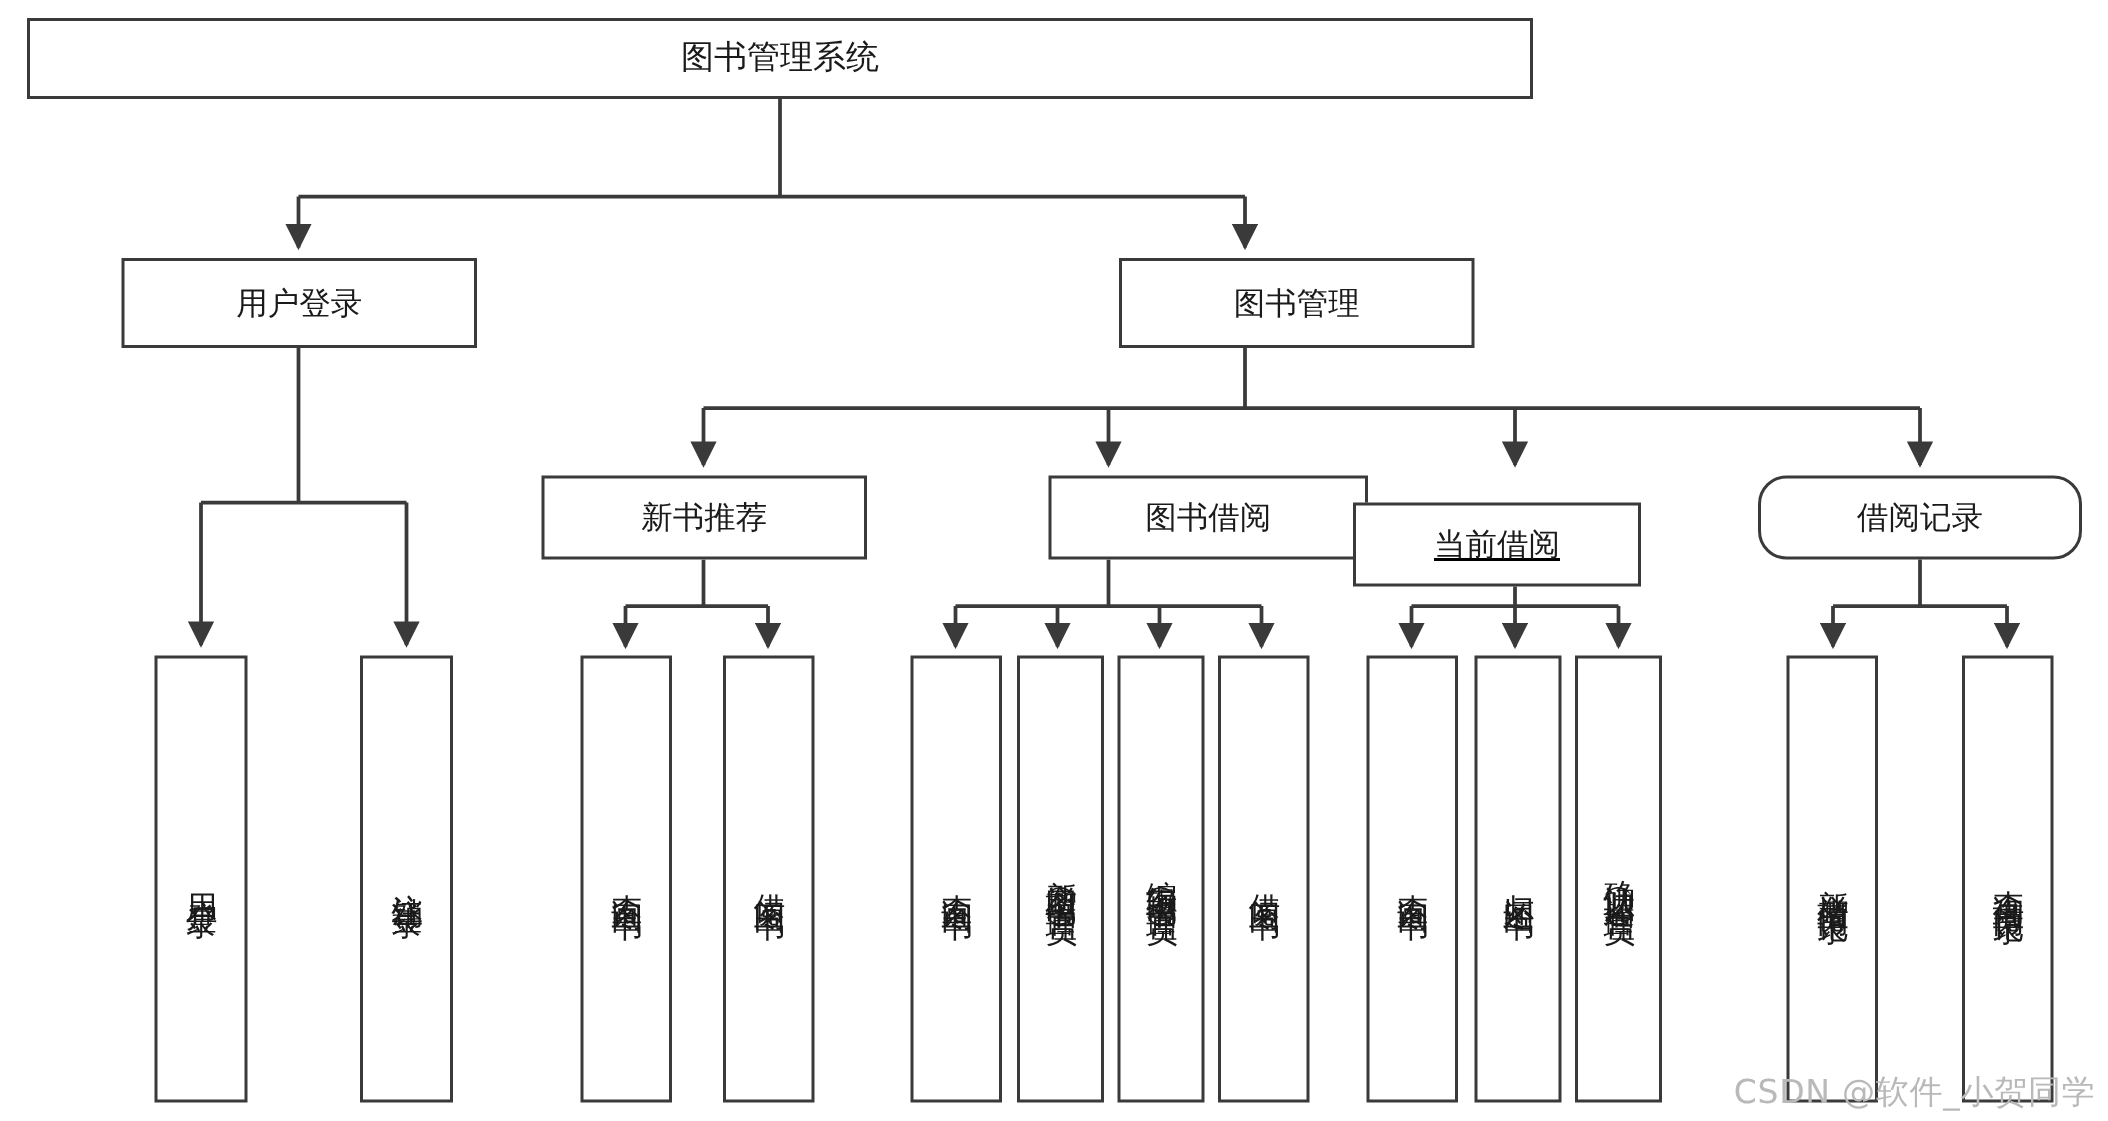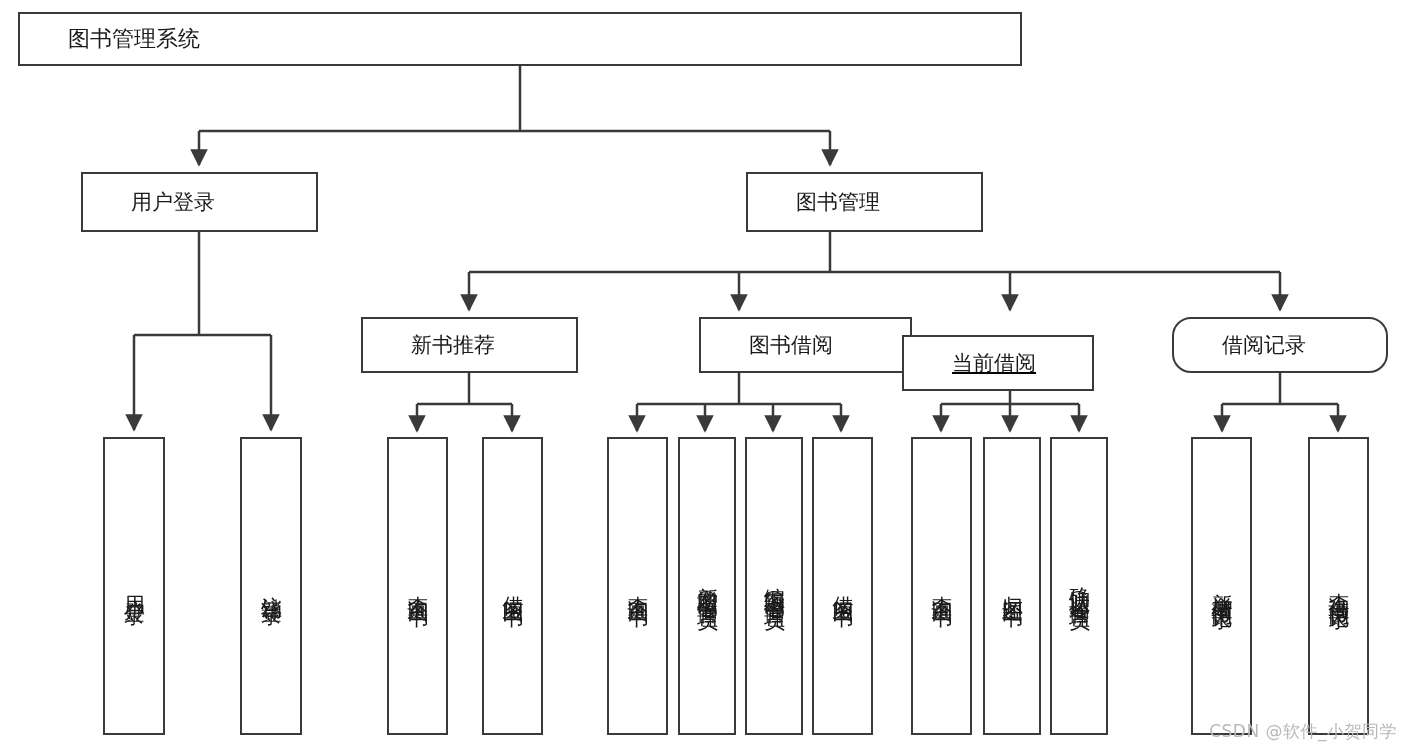--- a/index.html
+++ b/index.html
@@ -26,23 +26,22 @@
     height: 747px;
     pointer-events: none;
   }
   .node {
     position: absolute;
     box-sizing: border-box;
     background: #ffffff;
     border: 2.5px solid #3a3a3a;
     display: flex;
     align-items: center;
-    justify-content: flex-start;
+    justify-content: center;
     z-index: 2;
-    padding-left: 48px;
   }
   .node .label {
     color: #1a1a1a;
     line-height: 1.18;
     text-align: center;
     white-space: nowrap;
   }
   
   .node.h .label {
     font-size: 21px;
@@ -61,21 +60,21 @@
     text-orientation: upright;
     font-size: 21px;
     letter-spacing: 3.5px;
     line-height: 1;
     display: block;
   }
   .watermark {
     position: absolute;
     right: 8px;
     bottom: 4px;
-    font-size: 17px;
+    font-size: 22px;
     color: #b9b9b9;
     letter-spacing: 0.5px;
     z-index: 5;
     white-space: nowrap;
   }
 </style>
 </head>
 <body>
 
 <div id="canvas">

